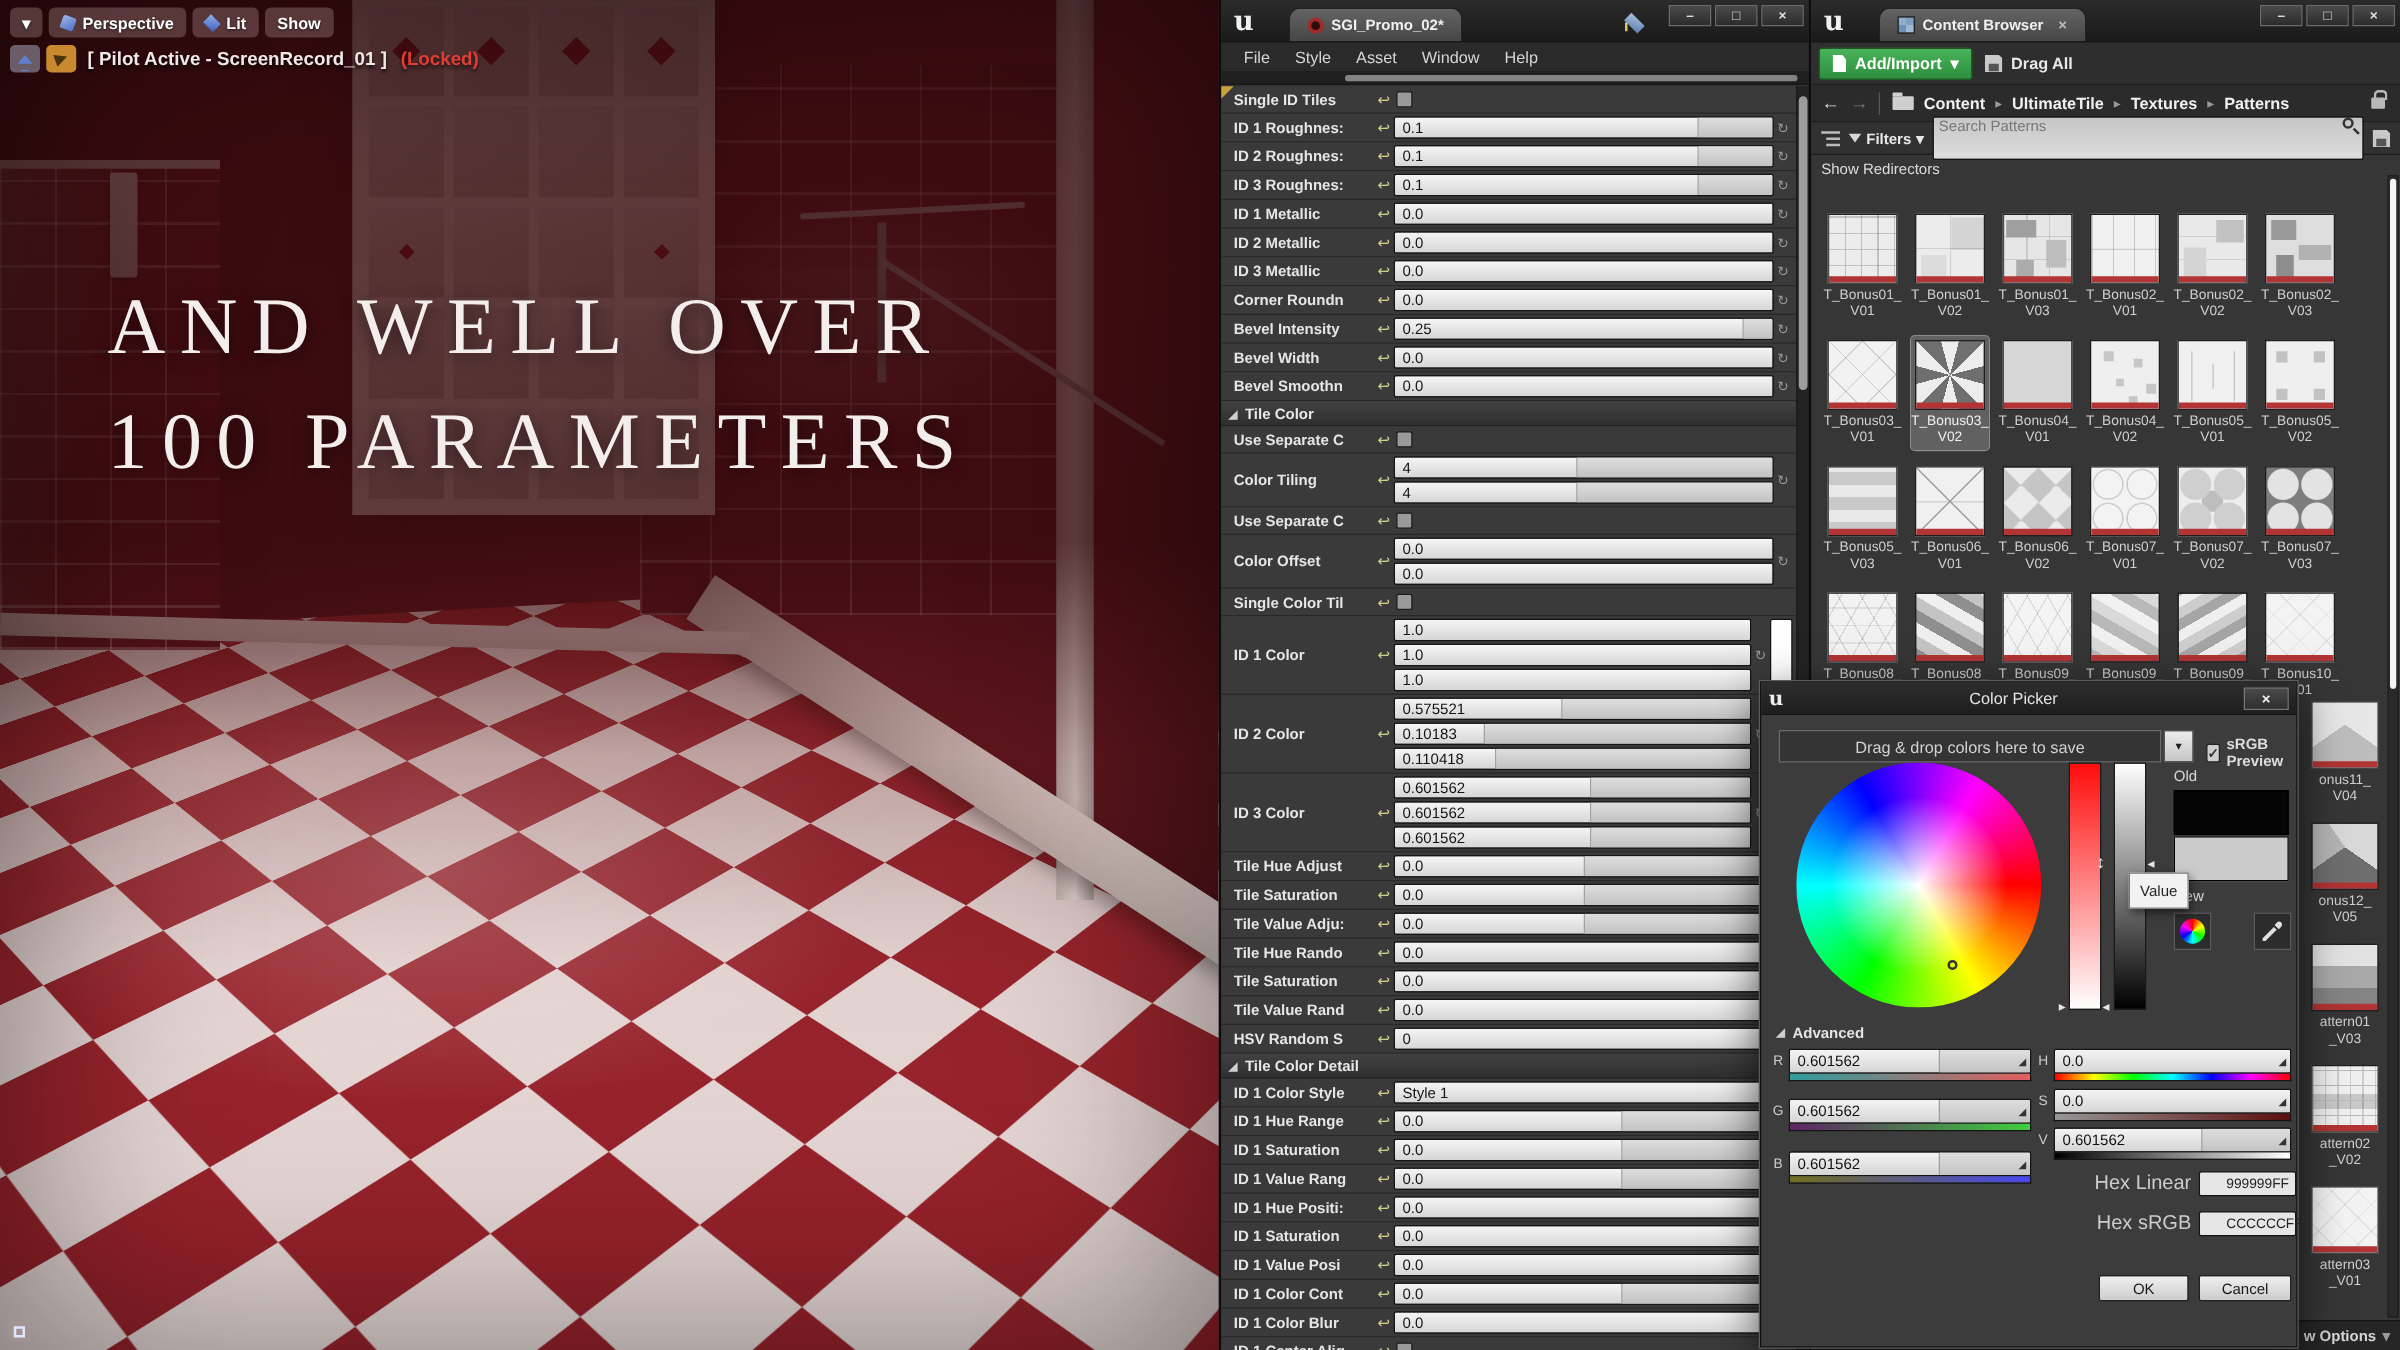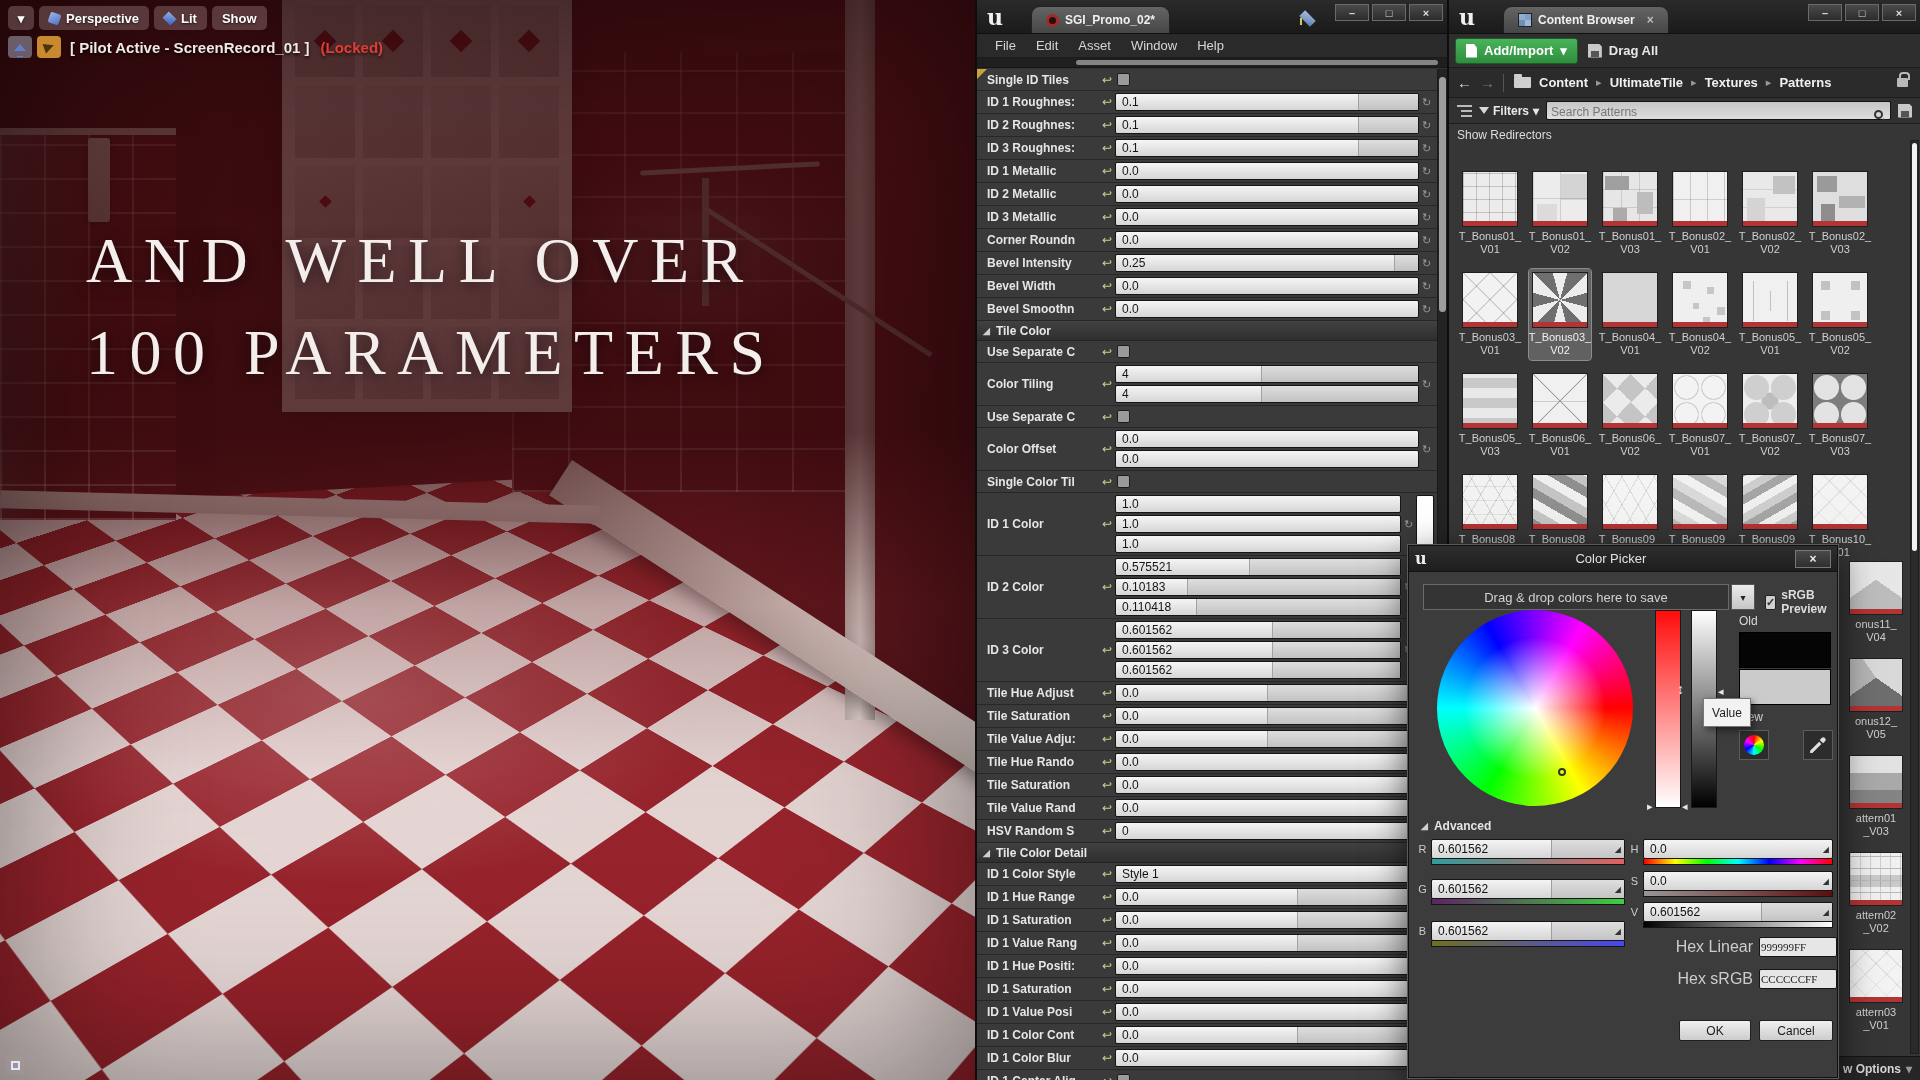--- a/index.html
+++ b/index.html
@@ -108,21 +108,21 @@
 .folder{width:17px;height:11px;background:#cfcfcf;border-radius:1px;position:relative;margin-left:2px}
 .folder::before{content:"";position:absolute;left:0;top:-3px;width:8px;height:3px;background:#cfcfcf;border-radius:1px 1px 0 0}
 .crumb{color:#f0f0f0;font-size:13px;font-weight:bold}
 .csep{color:#999;font-size:11px}
 .lock{width:11px;height:9px;background:#b9b9b9;border-radius:1px;position:relative;margin-left:auto;margin-right:4px}
 .lock::before{content:"";position:absolute;left:2px;top:-6px;width:7px;height:6px;border:2px solid #b9b9b9;border-bottom:none;border-radius:4px 4px 0 0}
 .cb-filter{height:26px;background:#313131;border-bottom:1px solid #1c1c1c;display:flex;align-items:center;gap:7px;padding:0 8px}
 .treeicon{width:15px;height:12px;background:linear-gradient(#bbb,#bbb) 0 0/15px 2px no-repeat,linear-gradient(#bbb,#bbb) 4px 5px/11px 2px no-repeat,linear-gradient(#bbb,#bbb) 4px 10px/11px 2px no-repeat}
 .funnel{width:0;height:0;border-left:5px solid transparent;border-right:5px solid transparent;border-top:7px solid #d8d8d8}
 .filters-lab{color:#e8e8e8;font-size:12px;font-weight:bold;display:flex;gap:4px;align-items:center}
-.searchbox{flex:1;height:19px;background:linear-gradient(#c6c6c6,#dedede);border:1px solid #141414;border-radius:2px;display:flex;align-items:flex-end;padding:0 4px}
+.searchbox{flex:1;height:35px;background:linear-gradient(#c6c6c6,#dedede);border:1px solid #141414;border-radius:2px;display:flex;align-items:flex-start;padding:0 4px}
 .searchbox input{flex:1;border:none;background:transparent;outline:none;font-size:12px;color:#222;font-family:"Liberation Sans",sans-serif}
 .searchbox input::placeholder{color:#777}
 .mag{width:9px;height:9px;border:2px solid #333;border-radius:50%;position:relative;margin-right:3px}
 .mag::after{content:"";position:absolute;width:6px;height:2px;background:#333;transform:rotate(45deg);left:6px;top:8px}
 .redirect{height:22px;display:flex;align-items:center;padding-left:8px;color:#ddd;font-size:12px}
 #tile-grid{position:absolute;left:10px;top:168px;width:440px;display:flex;flex-wrap:wrap;gap:10px 8px}
 .tile{width:62px;display:flex;flex-direction:column;align-items:center;padding:3px 2px;border-radius:3px}
 .tile.sel{background:#616161;outline:1px solid #8c8c8c}
 .thumb{width:56px;height:56px;position:relative;border:1px solid #1f1f1f;background:#ececec;overflow:hidden;flex:none}
 .thumb::after{content:"";position:absolute;left:0;right:0;bottom:0;height:5px;background:#b23434}
@@ -168,21 +168,21 @@
 .cgrab{position:absolute;right:3px;top:5px;font-size:8px;color:#333;z-index:2}
 .cstrip{position:absolute;height:6px;border:1px solid #151515;border-top:none}
 .g-r{background:linear-gradient(90deg,#2f9d9d,#e25f5f)}
 .g-g{background:linear-gradient(90deg,#5d2363,#3ecf3e)}
 .g-b{background:linear-gradient(90deg,#70701f,#4747ef)}
 .g-h{background:linear-gradient(90deg,#f00,#ff0,#0f0,#0ff,#00f,#f0f,#f00)}
 .g-s{background:linear-gradient(90deg,#969696,#5c0e0e)}
 .g-v{background:linear-gradient(90deg,#000,#fff)}
 .hexrow{position:absolute;height:20px;display:flex;align-items:center;gap:6px}
 .hexlab{width:166px;text-align:right;color:#ccc;font-size:16px}
-.hexbox{width:78px;height:20px;background:#e6e6e6;border:1px solid #151515;border-radius:2px;font-family:Liberation Serif, serif;font-size:11px;display:flex;align-items:center;padding-left:1px;color:#222}
+.hexbox{width:78px;height:20px;background:#e6e6e6;border:1px solid #151515;border-radius:2px;font-family:Liberation Sans, sans-serif;font-size:11px;display:flex;align-items:center;padding-left:21px;color:#222}
 .pkbtn{position:absolute;width:72px;height:21px;background:linear-gradient(#f0f0f0,#cdcdcd);border:1px solid #202020;border-radius:2px;display:flex;align-items:center;justify-content:center;font-size:12px;color:#1a1a1a}
 
 
 .p-grid{background-color:#ececec;background-image:repeating-linear-gradient(90deg,rgba(0,0,0,.18) 0 1px,transparent 1px 13px),repeating-linear-gradient(0deg,rgba(0,0,0,.18) 0 1px,transparent 1px 13px)}
 .p-blocks{background-color:#ececec;background-image:linear-gradient(rgba(0,0,0,.10),rgba(0,0,0,.10)),linear-gradient(rgba(0,0,0,.07),rgba(0,0,0,.07)),repeating-linear-gradient(90deg,rgba(0,0,0,.12) 0 1px,transparent 1px 27px),repeating-linear-gradient(0deg,rgba(0,0,0,.12) 0 1px,transparent 1px 27px);background-size:26px 26px,20px 20px,auto,auto;background-position:28px 2px,4px 32px,0 0,0 0;background-repeat:no-repeat,no-repeat,repeat,repeat}
 .p-mixed{background-color:#e6e6e6;background-image:linear-gradient(#9f9f9f,#9f9f9f),linear-gradient(#bdbdbd,#bdbdbd),linear-gradient(#ababab,#ababab),repeating-linear-gradient(90deg,rgba(0,0,0,.12) 0 1px,transparent 1px 18px),repeating-linear-gradient(0deg,rgba(0,0,0,.12) 0 1px,transparent 1px 18px);background-size:24px 14px,16px 22px,14px 14px,auto,auto;background-position:2px 4px,34px 20px,10px 36px,0 0,0 0;background-repeat:no-repeat,no-repeat,no-repeat,repeat,repeat}
 .p-vrects{background-color:#f0f0f0;background-image:repeating-linear-gradient(90deg,rgba(0,0,0,.16) 0 1px,transparent 1px 17px),linear-gradient(rgba(0,0,0,.14),rgba(0,0,0,.14));background-size:auto,56px 1px;background-position:0 0,0 27px;background-repeat:repeat,no-repeat}
 .p-blocks2{background-color:#e9e9e9;background-image:linear-gradient(#c2c2c2,#c2c2c2),linear-gradient(#d4d4d4,#d4d4d4),repeating-linear-gradient(0deg,rgba(0,0,0,.1) 0 1px,transparent 1px 18px);background-size:22px 18px,18px 26px,auto;background-position:30px 4px,4px 26px,0 0;background-repeat:no-repeat,no-repeat,repeat}
 .p-mixed2{background-color:#dedede;background-image:linear-gradient(#9a9a9a,#9a9a9a),linear-gradient(#b2b2b2,#b2b2b2),linear-gradient(#8d8d8d,#8d8d8d);background-size:20px 16px,26px 12px,14px 18px;background-position:4px 4px,26px 24px,8px 32px;background-repeat:no-repeat}
 .p-starline{background-color:#f2f2f2;background-image:repeating-linear-gradient(45deg,rgba(0,0,0,.14) 0 1px,transparent 1px 19px),repeating-linear-gradient(-45deg,rgba(0,0,0,.14) 0 1px,transparent 1px 19px)}
@@ -293,21 +293,21 @@
     </div>
     <div class="cap"></div>
     <div class="winbtns">
       <div class="wb">–</div>
       <div class="wb">□</div>
       <div class="wb">×</div>
     </div>
   </div>
   <div class="menubar">
     <span>File</span>
-    <span>Edit</span>
+    <span>Style</span>
     <span>Asset</span>
     <span>Window</span>
     <span>Help</span>
   </div>
   <div class="hscroll">
       <div class="hthumb"></div>
     </div>
   <div class="cornerflag"></div>
   <div class="params" id="param-rows">
       <div class="prow">

